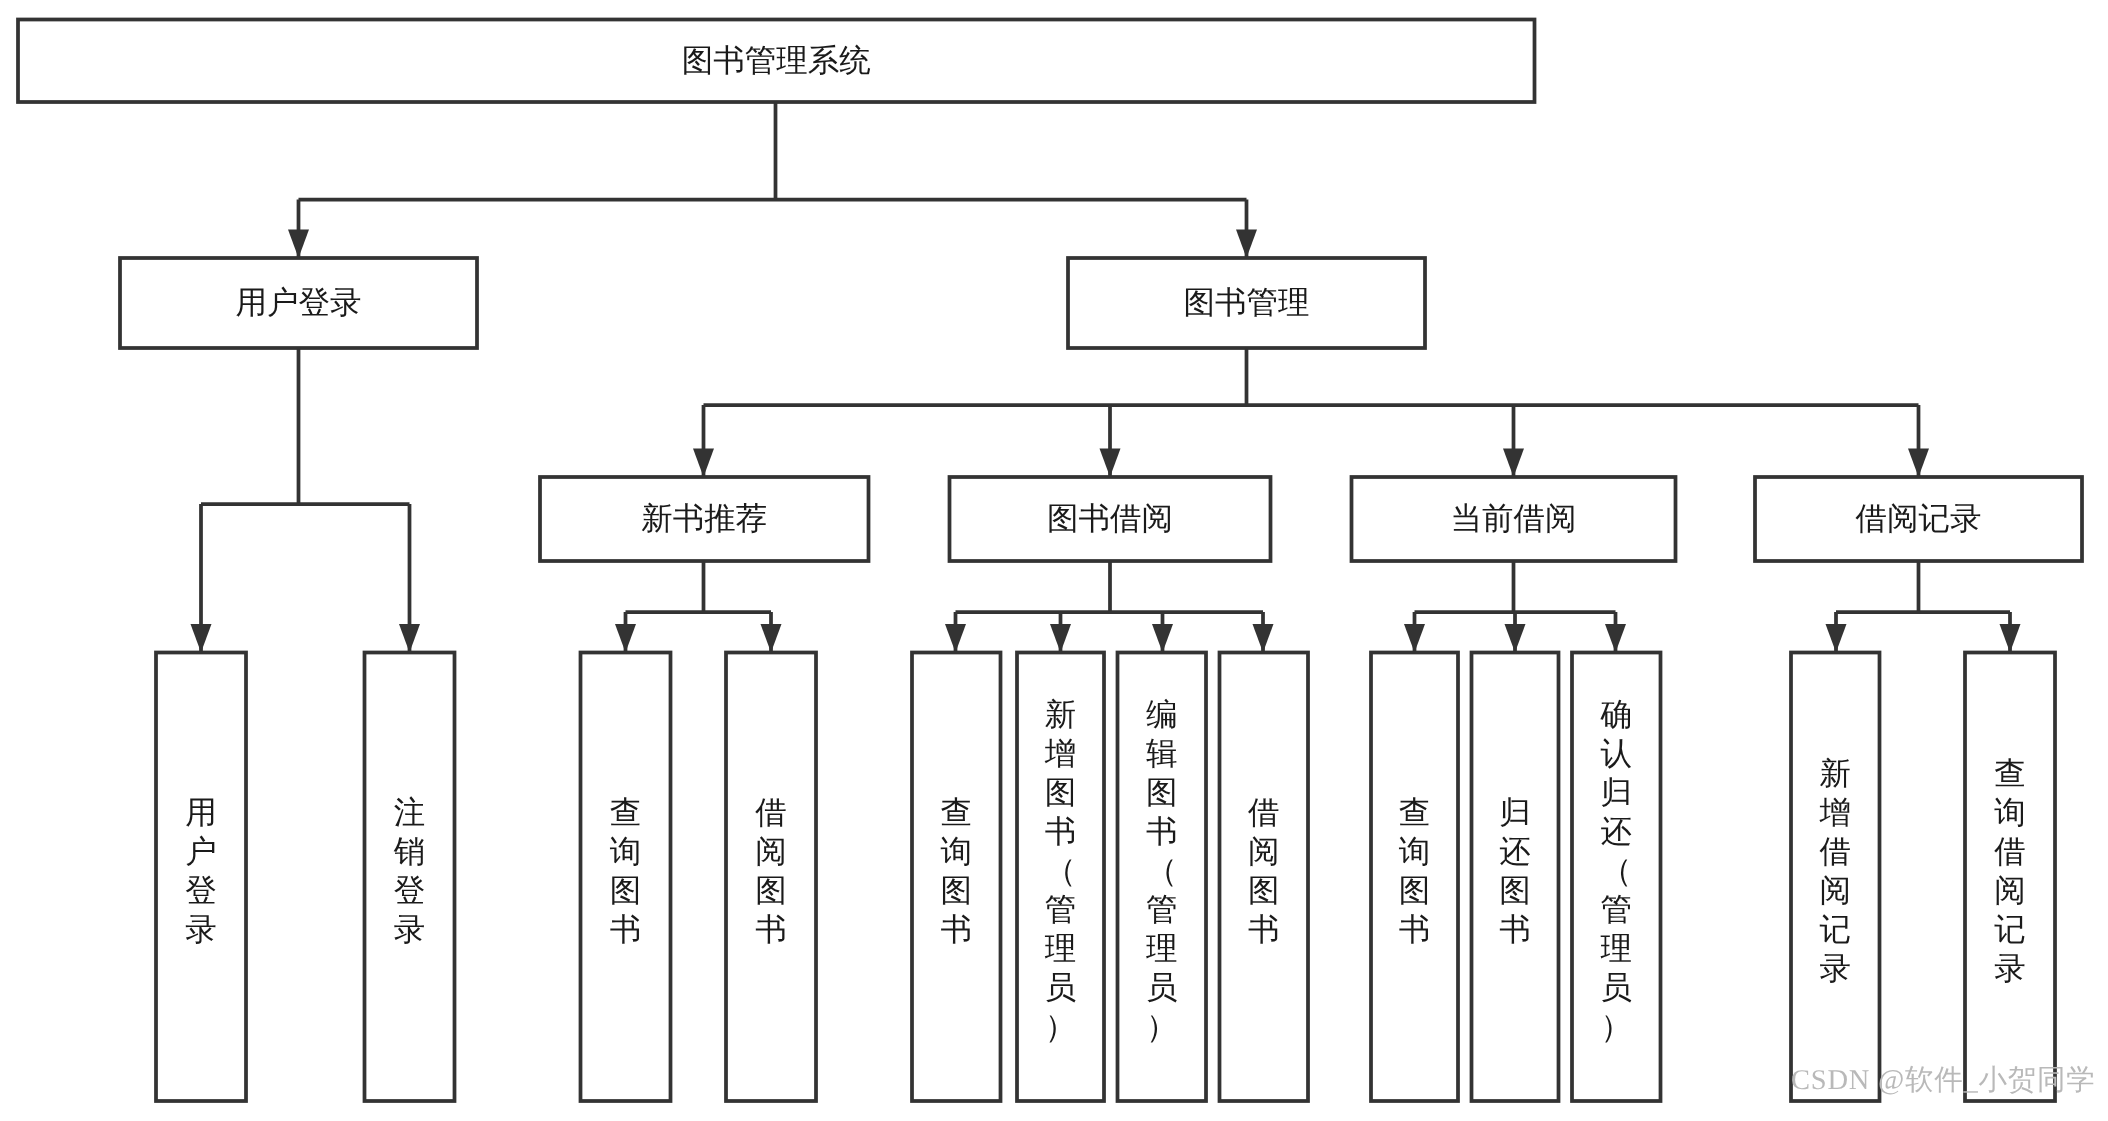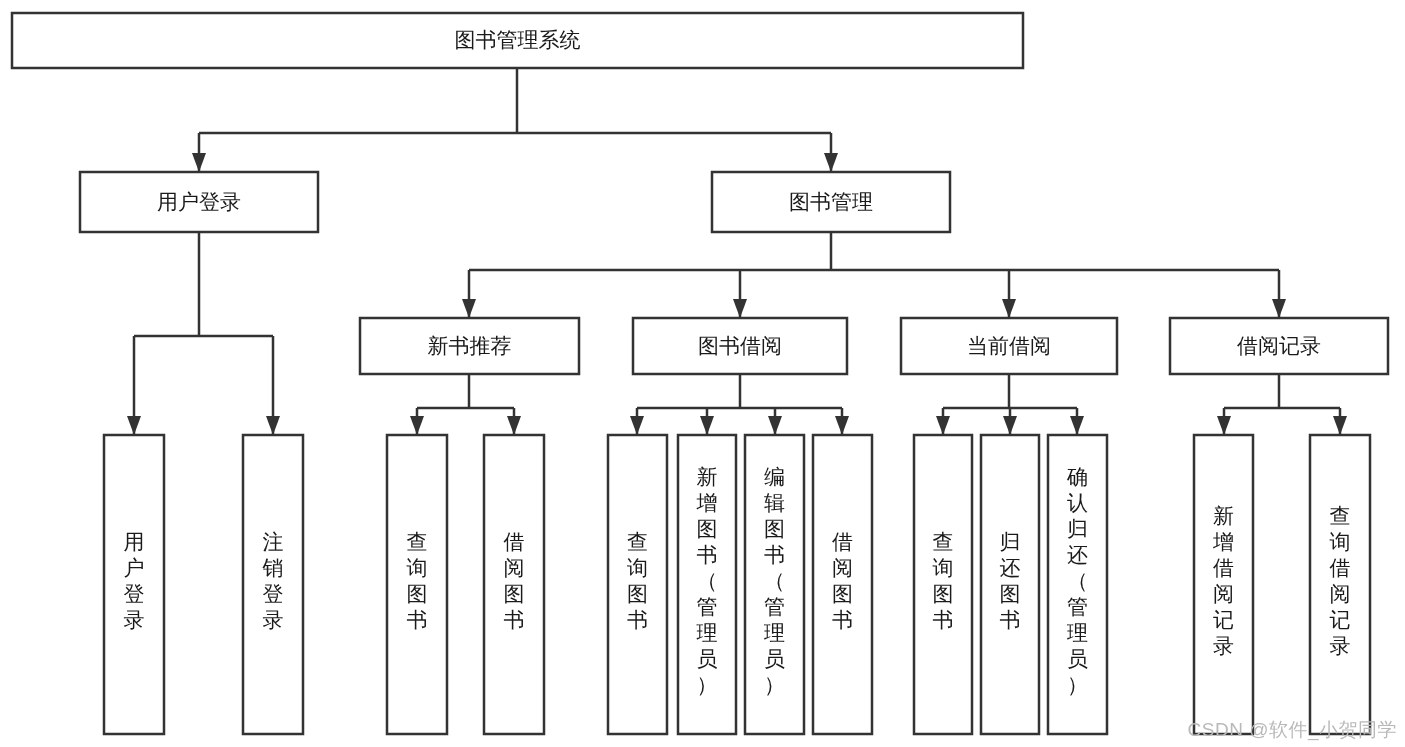--- a/index.html
+++ b/index.html
@@ -52,22 +52,22 @@
     fill: none;
     stroke-linecap: butt;
   }
   .arrow-head {
     fill: #333333;
     stroke: none;
   }
   .watermark-text {
     position: absolute;
     right: 8px;
-    bottom: 4px;
-    font-family: Liberation Sans, sans-serif;
+    bottom: 14px;
+    font-family: Liberation Serif, serif;
     font-size: 19px;
     color: #b9b9b9;
     white-space: nowrap;
     letter-spacing: 0.5px;
     pointer-events: none;
     user-select: none;
   }
 </style>
 </head>
 <body>

